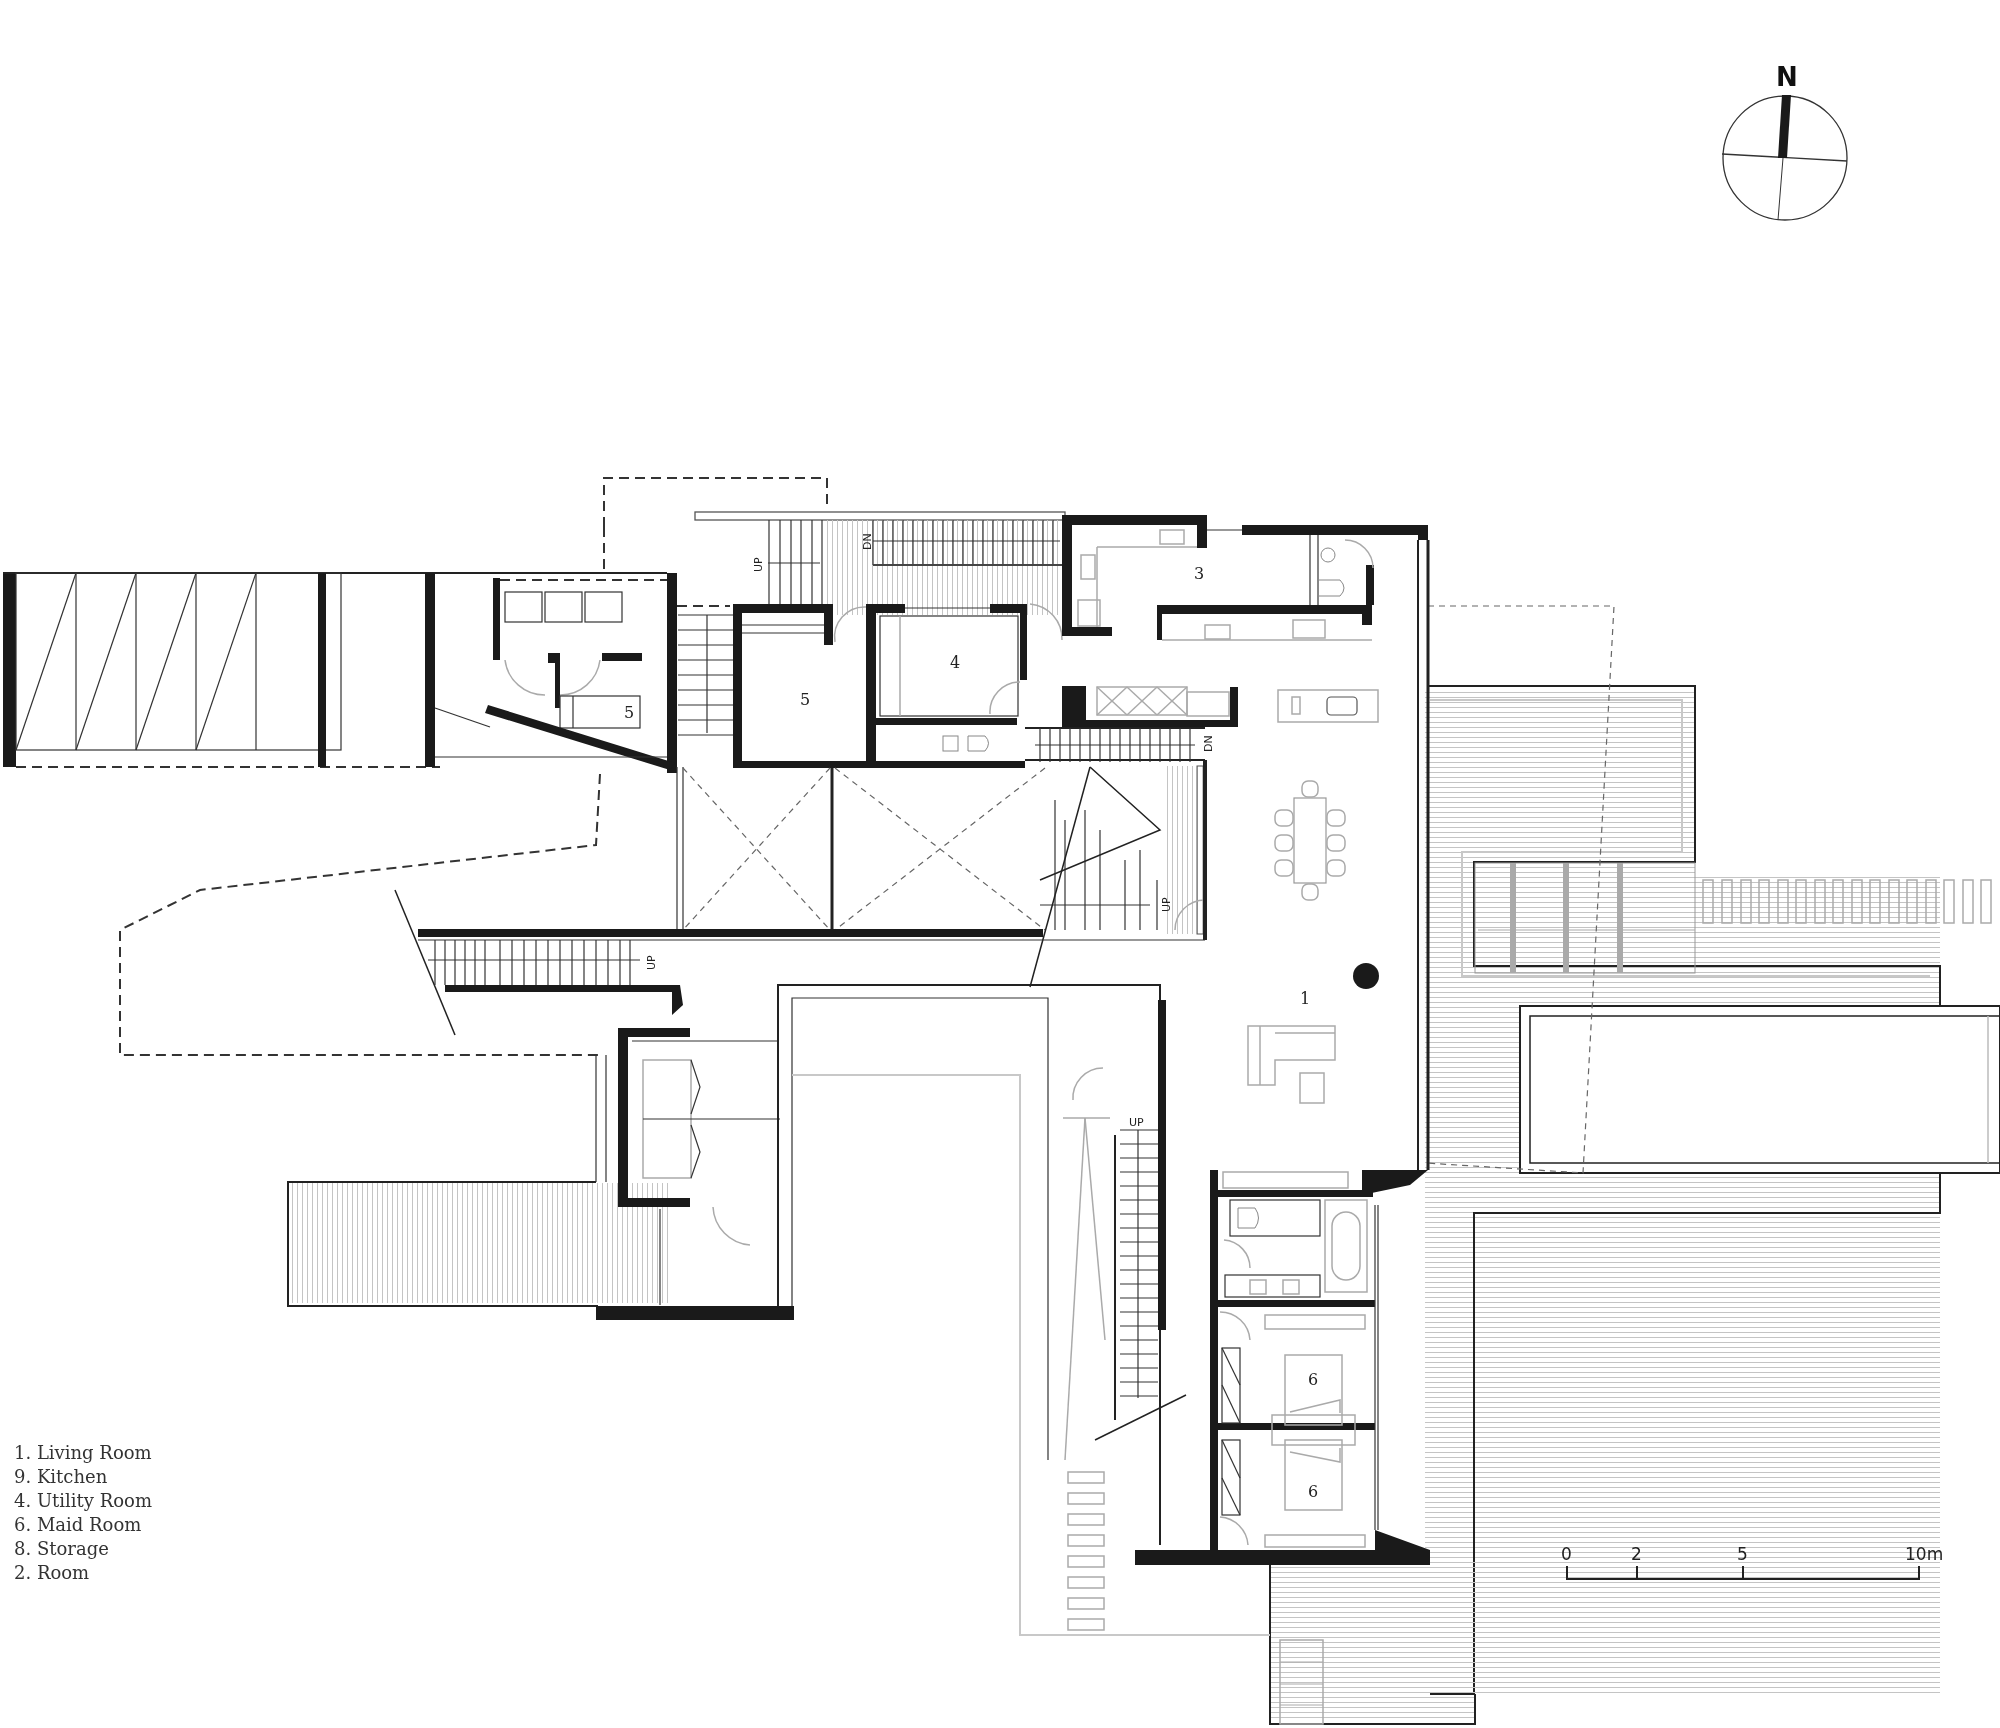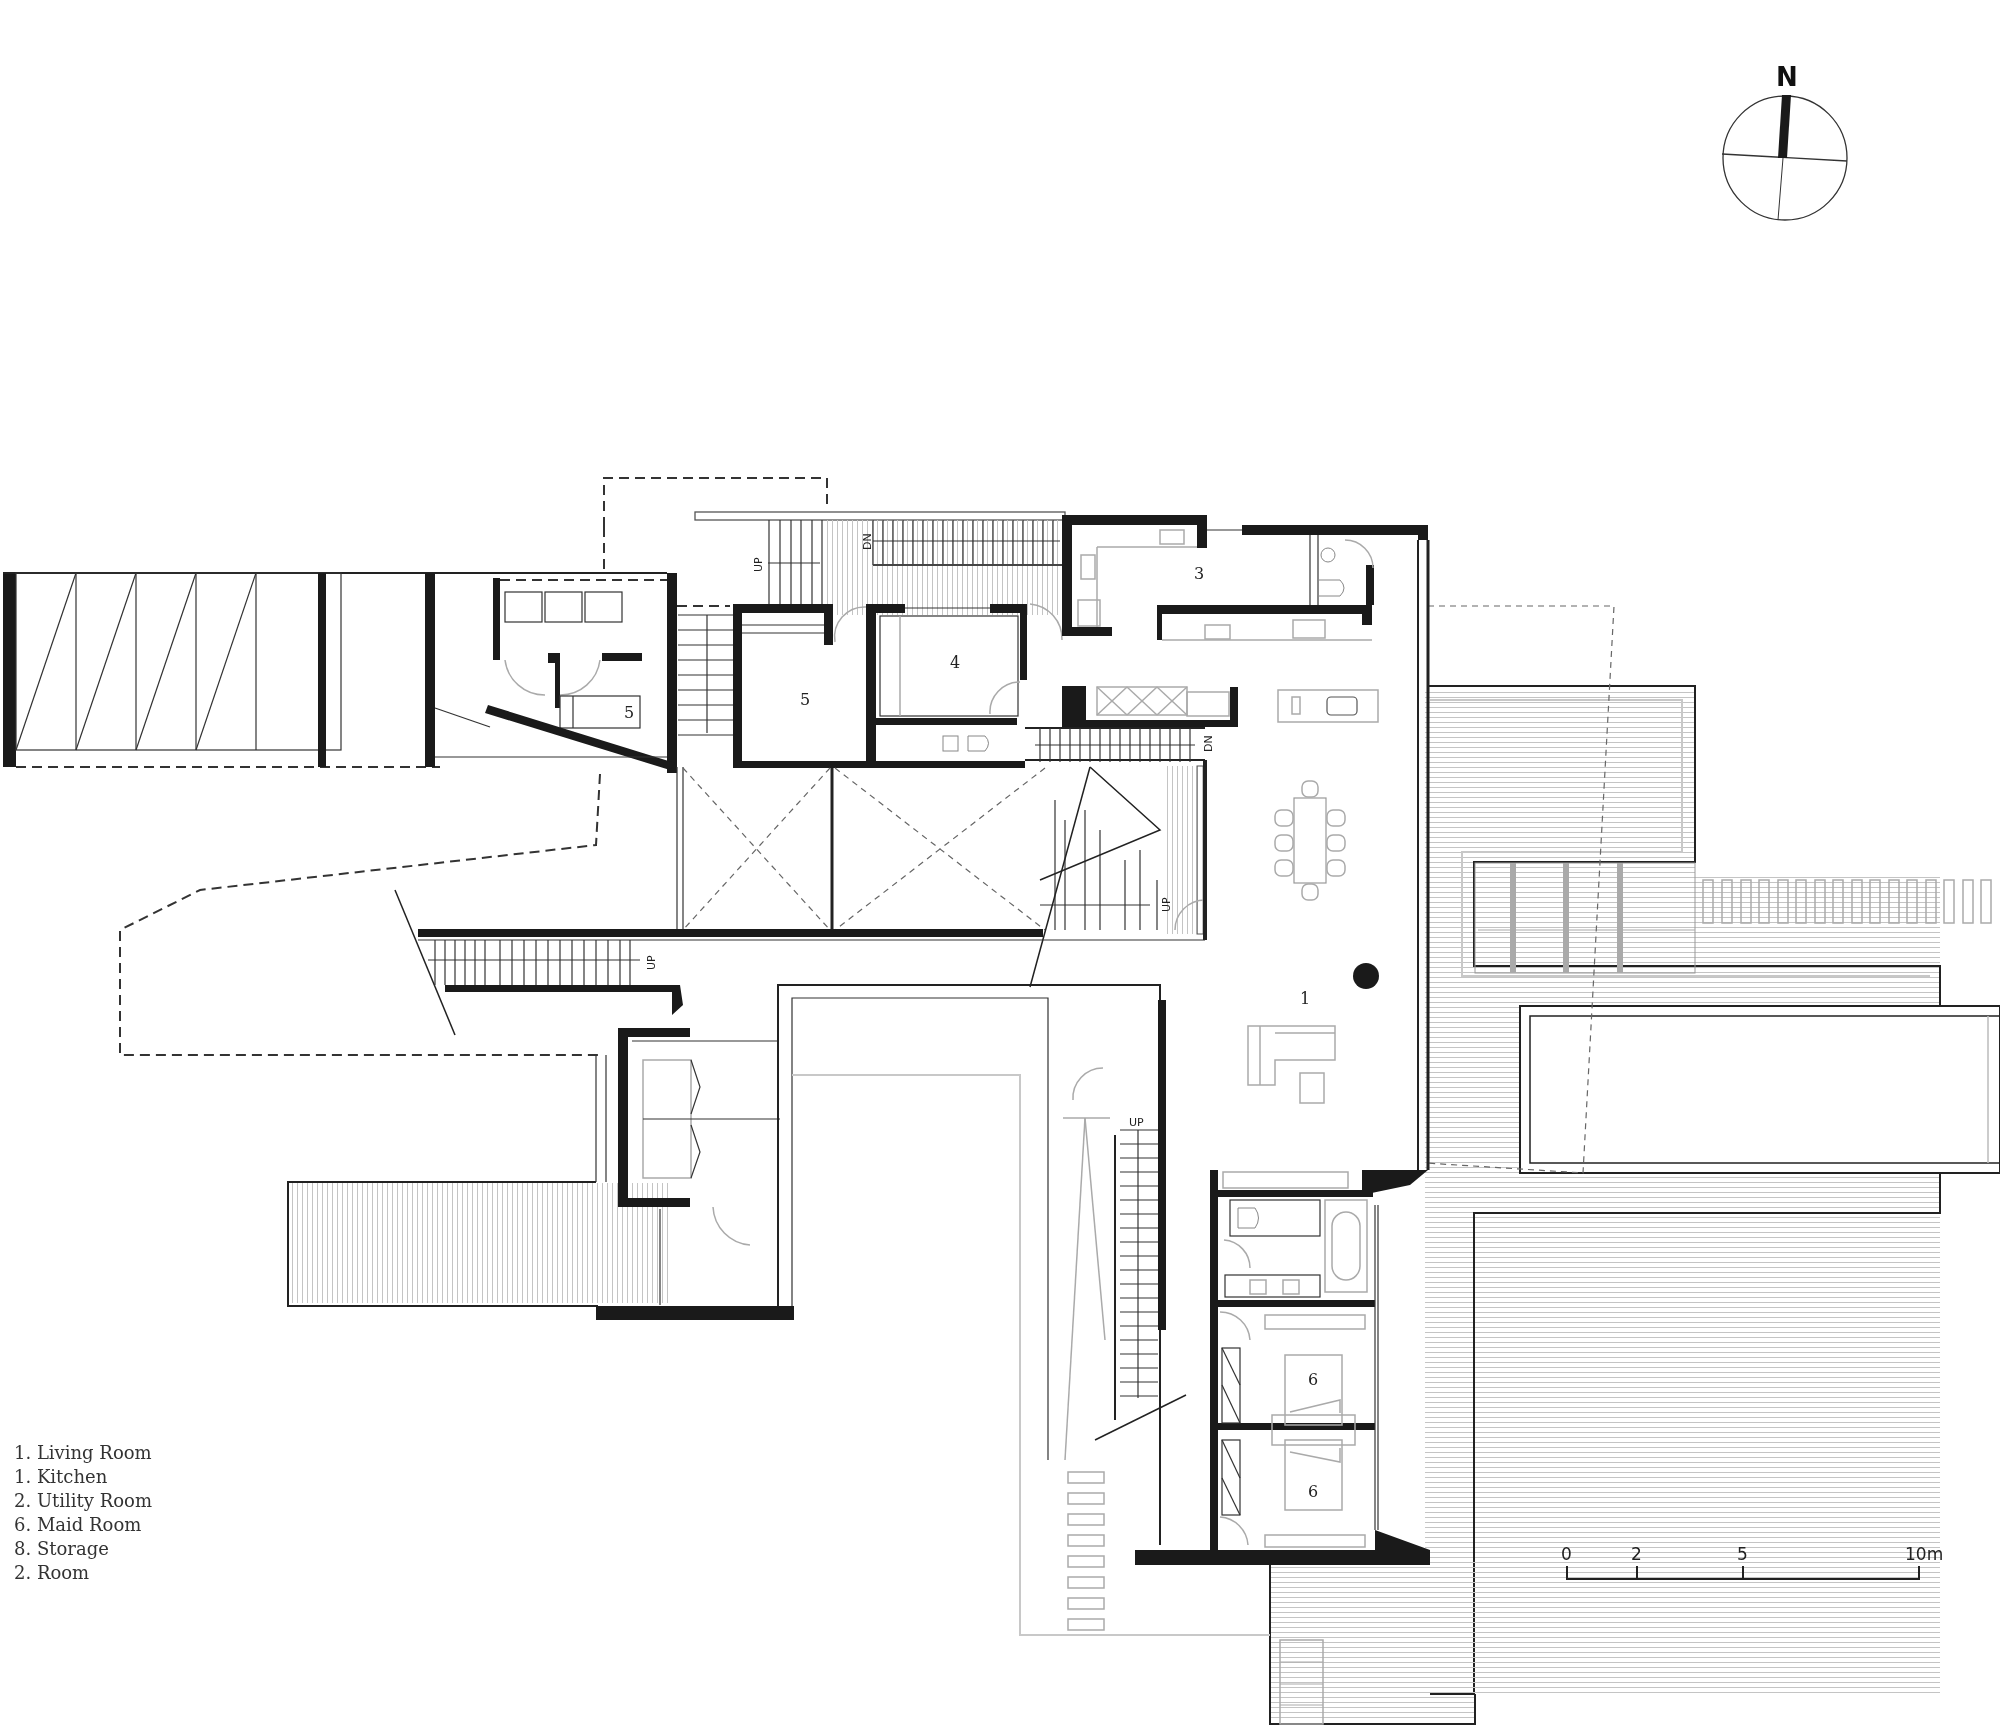--- a/index.html
+++ b/index.html
@@ -451,18 +451,18 @@
     <line x1="1919" y1="1566" x2="1919" y2="1580" stroke="#222" stroke-width="2"></line>
     <text class="scale-lbl" x="1561" y="1560">0</text>
     <text class="scale-lbl" x="1631" y="1560">2</text>
     <text class="scale-lbl" x="1737" y="1560">5</text>
     <text class="scale-lbl" x="1905" y="1560">10m</text>
   </g>
 </svg>
 
 <div class="legend">
   <div>1. Living Room</div>
-  <div>1. Kitchen</div>
-  <div>2. Utility Room</div>
+  <div>9. Kitchen</div>
+  <div>4. Utility Room</div>
   <div>6. Maid Room</div>
   <div>8. Storage</div>
   <div>2. Room</div>
 </div>
 
 </body></html>

